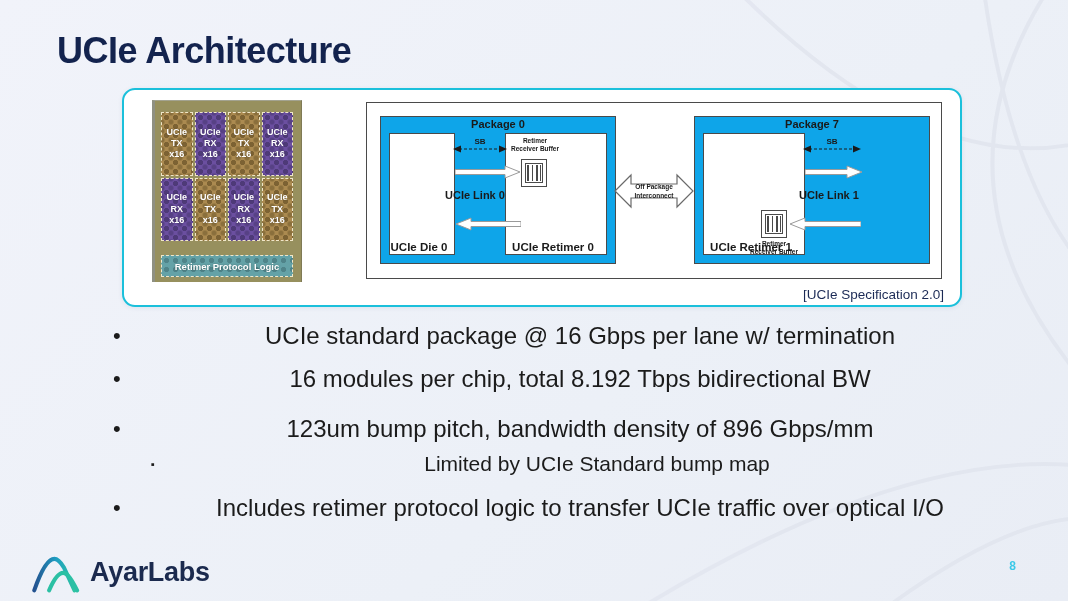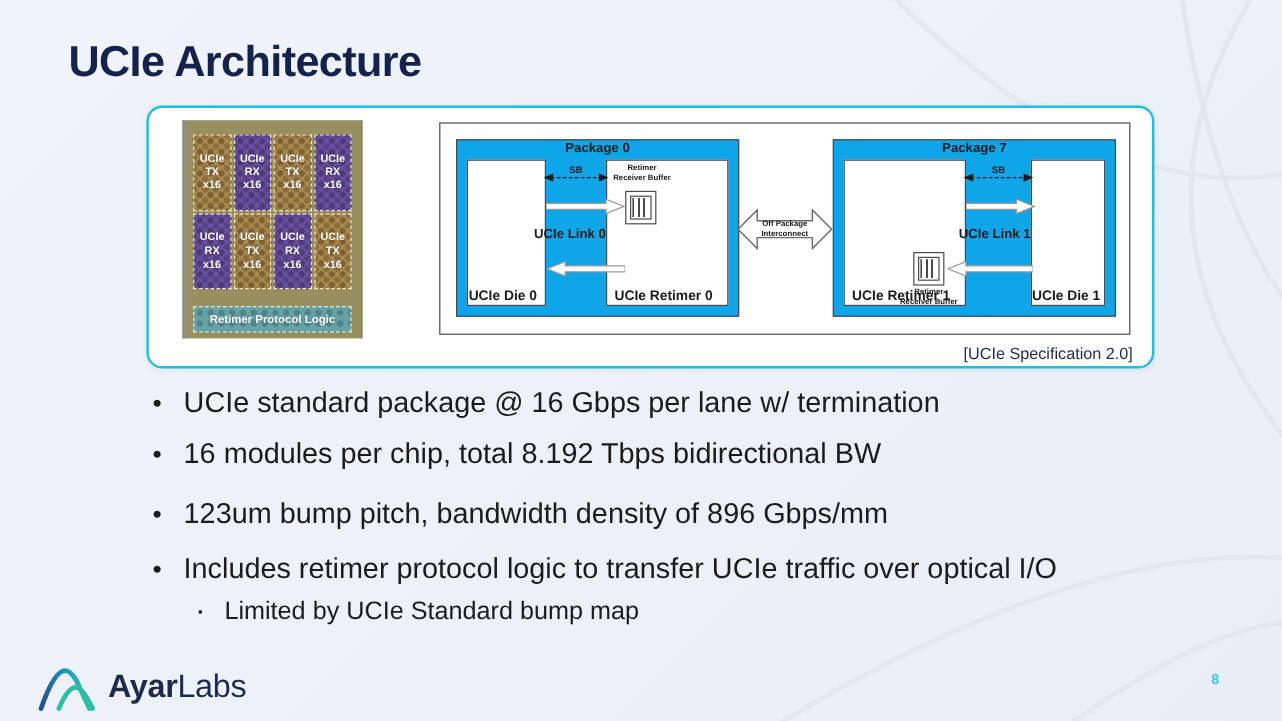--- a/index.html
+++ b/index.html
@@ -78,34 +78,34 @@
   }
   .buffer-icon .bars{
     width:100%;height:100%;border:1px solid #4a4a4a;box-sizing:border-box;
     background-image:repeating-linear-gradient(90deg,#4a4a4a 0 1.5px,transparent 1.5px 4.5px);
     background-position:1px 0;background-clip:content-box;padding:1px;
   }
   .offpkg{position:absolute;left:248px;top:67px;width:80px;height:44px;z-index:3;}
   .offpkg-label{position:absolute;inset:0;display:flex;align-items:center;justify-content:center;text-align:center;font-size:6.5px;font-weight:bold;color:#1a1a1a;line-height:1.4;}
   .citation{position:absolute;right:16px;bottom:3px;font-size:13.5px;color:#1b2a55;}
   
-  .bullets{position:absolute;left:125px;top:321px;width:910px;z-index:2;color:#1b1b1b;}
+  .bullets{position:absolute;left:111px;top:321px;width:910px;z-index:2;color:#1b1b1b;text-align:center;}
   .b{position:relative;}
   .b.l1{font-size:24px;line-height:30px;padding-left:28px;}
   .b.l1::before{content:"\2022";position:absolute;left:2px;top:0;font-size:22px;}
   .b.l2{font-size:21px;line-height:26px;margin-left:40px;padding-left:22px;}
   .b.l2::before{content:"\25AA";position:absolute;left:0;top:0;font-size:11px;line-height:26px;}
   .b + .b.l2{margin-top:7px;}
   .b2{margin-top:13px;} .b3{margin-top:20px;} .b6{margin-top:16px;}
   
   .logo{position:absolute;left:30px;top:551px;display:flex;align-items:center;z-index:2;}
   .logo-mark{margin-right:6px;}
   .logo-text{font-size:27px;color:#1b2a4e;letter-spacing:-.3px;}
   .logo-text .bold{font-weight:bold;}
-  .logo-text .light{font-weight:400;}
+  .logo-text .light{font-weight:700;}
   .page-number{position:absolute;right:52px;top:559px;font-size:12px;font-weight:bold;color:#3cc9e8;z-index:2;}
 </style>
 </head>
 <body>
 
 <svg id="bg-curves" width="1068" height="601" viewBox="0 0 1068 601">
   <g fill="none" stroke="#e2e6ef" stroke-width="4" opacity="0.9">
     <path d="M 690 -60 Q 930 210 1120 130"></path>
     <path d="M 1110 -90 Q 880 160 1100 400"></path>
     <path d="M 980 -40 Q 1010 220 1120 300"></path>
@@ -193,23 +193,20 @@
       </svg>
       <div class="offpkg-label pre">Off Package
 Interconnect</div>
     </div>
 
     <div class="pkg pkg1">
       <div class="pkg-label">Package 7</div>
       <div class="inner-box" style="left:8px;top:16px;width:102px;height:122px;">
         <div class="inner-label">UCIe Retimer 1</div>
       </div>
-      <div class="inner-box" style="left:164px;top:16px;width:62px;height:122px;">
-        <div class="inner-label">UCIe Die 1</div>
-      </div>
 
       <div class="sb-wrap" style="left:108px;top:22px;width:58px;">
         <svg width="58" height="12" viewBox="0 0 58 12">
           <line x1="6" y1="8" x2="52" y2="8" stroke="#1a1a1a" stroke-width="1" stroke-dasharray="3 2"></line>
           <polygon points="0,8 8,4.5 8,11.5" fill="#1a1a1a"></polygon>
           <polygon points="58,8 50,4.5 50,11.5" fill="#1a1a1a"></polygon>
         </svg>
         <div class="sb-label">SB</div>
       </div>
 
@@ -229,22 +226,22 @@
     </div>
   </div>
 
   <div class="citation">[UCIe Specification 2.0]</div>
 </div>
 
 <div class="bullets">
   <div class="b l1 b1">UCIe standard package @ 16 Gbps per lane w/ termination</div>
   <div class="b l1 b2">16 modules per chip, total 8.192 Tbps bidirectional BW</div>
   <div class="b l1 b3">123um bump pitch, bandwidth density of 896 Gbps/mm</div>
+  <div class="b l2">Limited by UCIe Standard bump map</div>
   <div class="b l1 b6">Includes retimer protocol logic to transfer UCIe traffic over optical I/O</div>
-  <div class="b l2">Limited by UCIe Standard bump map</div>
 </div>
 
 <div class="logo">
   <svg class="logo-mark" width="54" height="42" viewBox="0 0 60 48">
     <defs>
       <linearGradient id="lg" x1="0" y1="0" x2="1" y2="0">
         <stop offset="0" stop-color="#23518f"></stop>
         <stop offset="0.55" stop-color="#1e9ec2"></stop>
         <stop offset="1" stop-color="#2ec4a0"></stop>
       </linearGradient>

